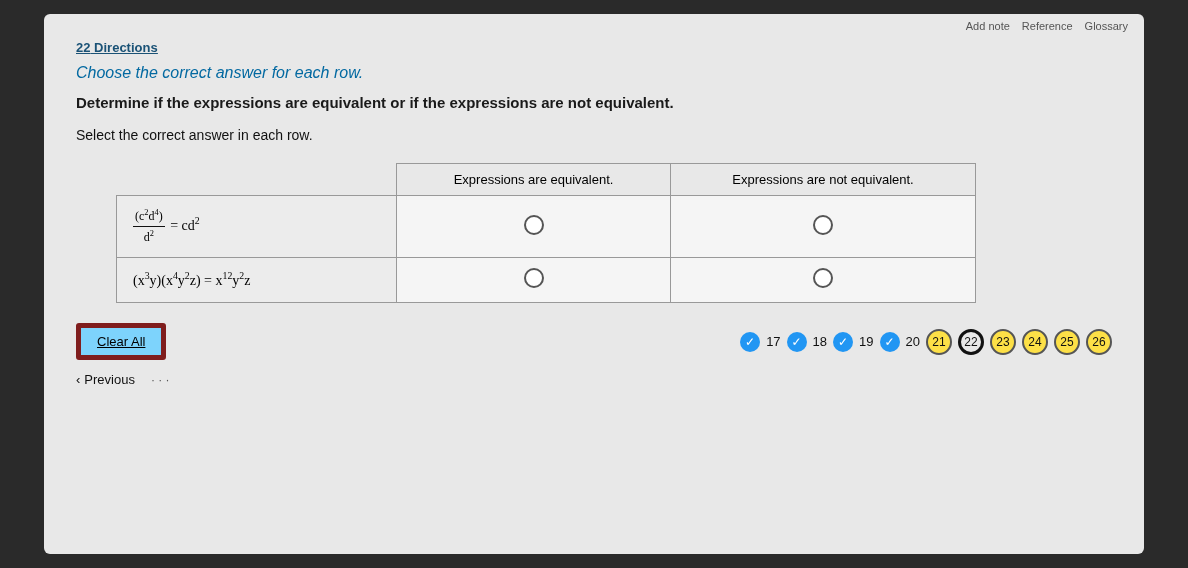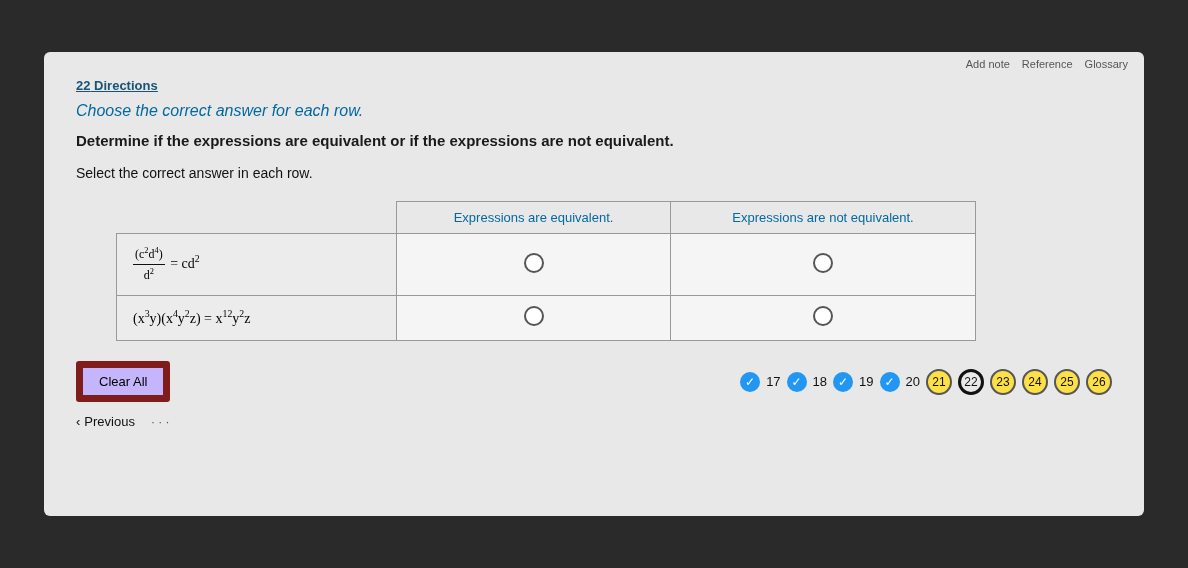--- a/index.html
+++ b/index.html
@@ -10,21 +10,21 @@
       background: #2a2a2a;
       display: flex;
       align-items: center;
       justify-content: center;
       font-family: Arial, sans-serif;
       overflow: hidden;
     }
 
     .screen {
       width: 1100px;
-      height: 464px;
+      height: 540px;
       background: #e8e8e8;
       border-radius: 6px;
       padding: 24px 32px 16px 32px;
       position: relative;
       display: flex;
       flex-direction: column;
       gap: 8px;
     }
 
     .question-number {
@@ -73,21 +73,21 @@
       width: 100%;
     }
 
     th {
       border: 1px solid #999;
       padding: 8px 16px;
       text-align: center;
       font-size: 13px;
       font-weight: normal;
       background: #e8e8e8;
-      color: #0369a1;
+      color: #000000;
     }
 
     td {
       border: 1px solid #999;
       padding: 8px 16px;
       text-align: center;
       background: #f5f5f5;
       vertical-align: middle;
       margin-top: 26px;
     }
@@ -136,26 +136,27 @@
     }
 
     .bottom-bar {
       display: flex;
       align-items: center;
       justify-content: space-between;
       margin-top: 12px;
     }
 
     .clear-all-btn {
-      border: 7px solid #7f1d1d;
-      background: #c4b5fd;
+      border: 5px solid #7f1d1d;
+      background: #7dd3fc;
       padding: 6px 16px;
       font-size: 13px;
       cursor: pointer;
       border-radius: 3px;
+      text-decoration: underline;
     }
 
     .nav-numbers {
       display: flex;
       align-items: center;
       gap: 6px;
     }
 
     .nav-num {
       display: flex;

